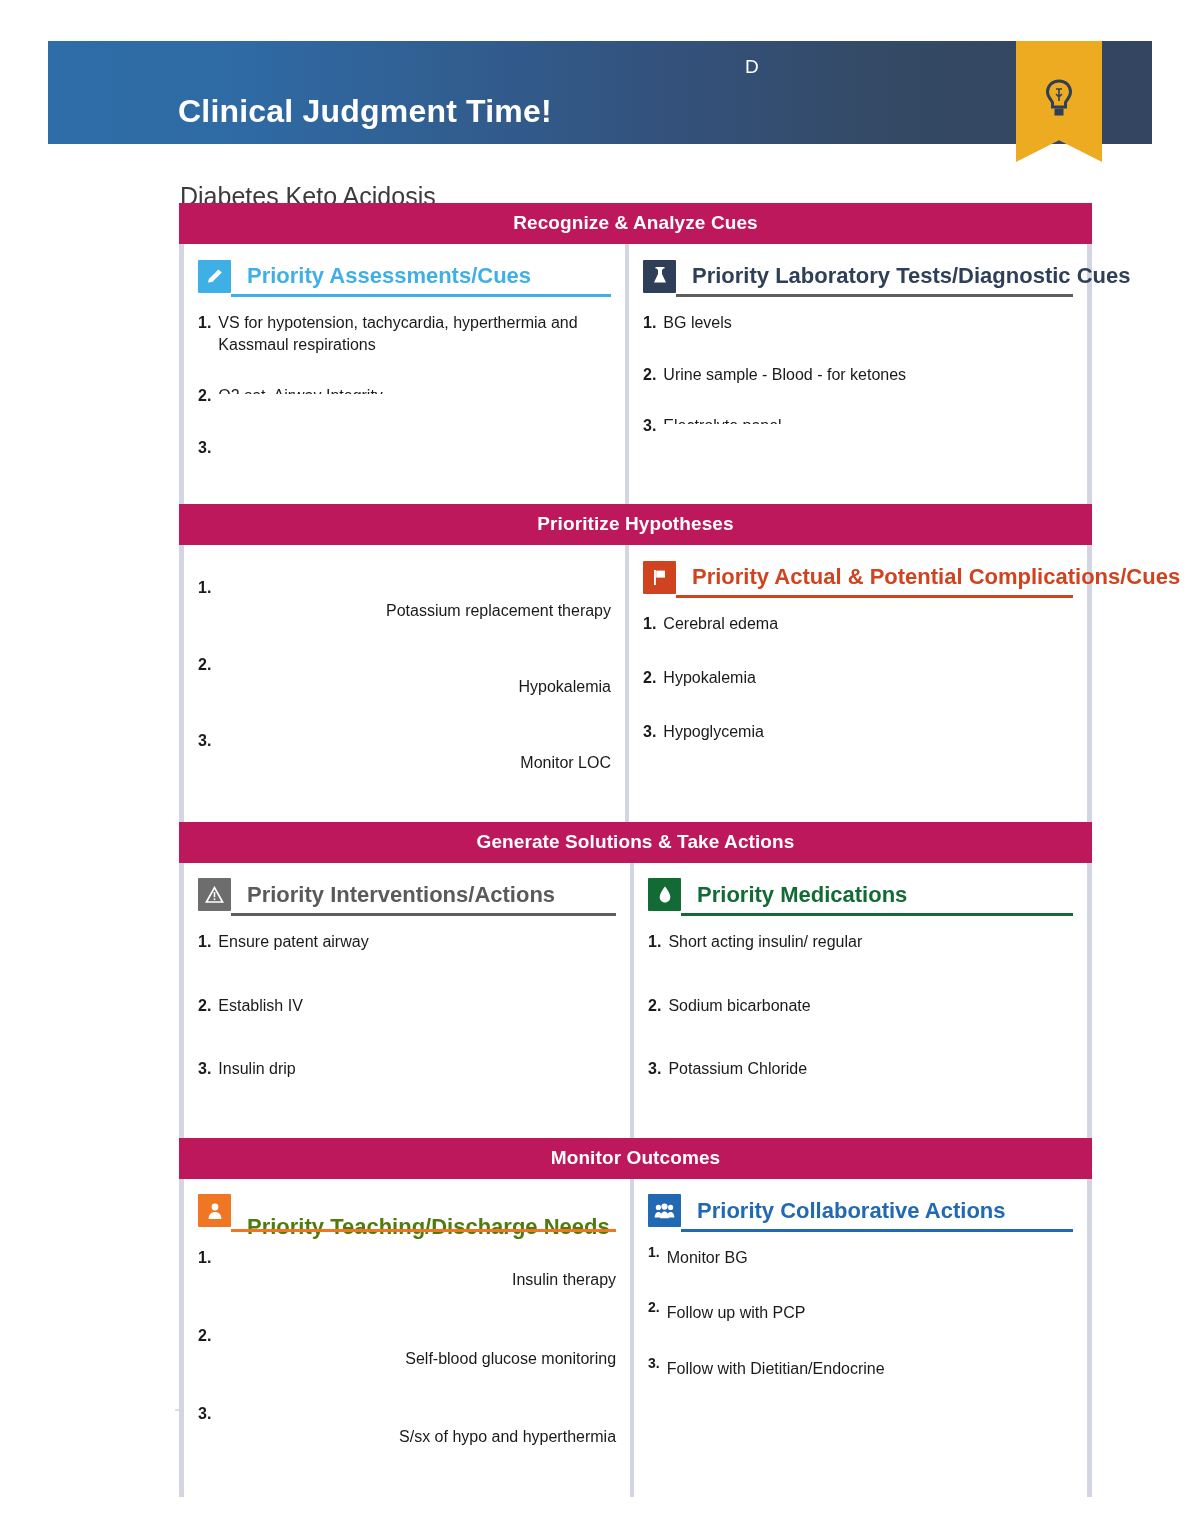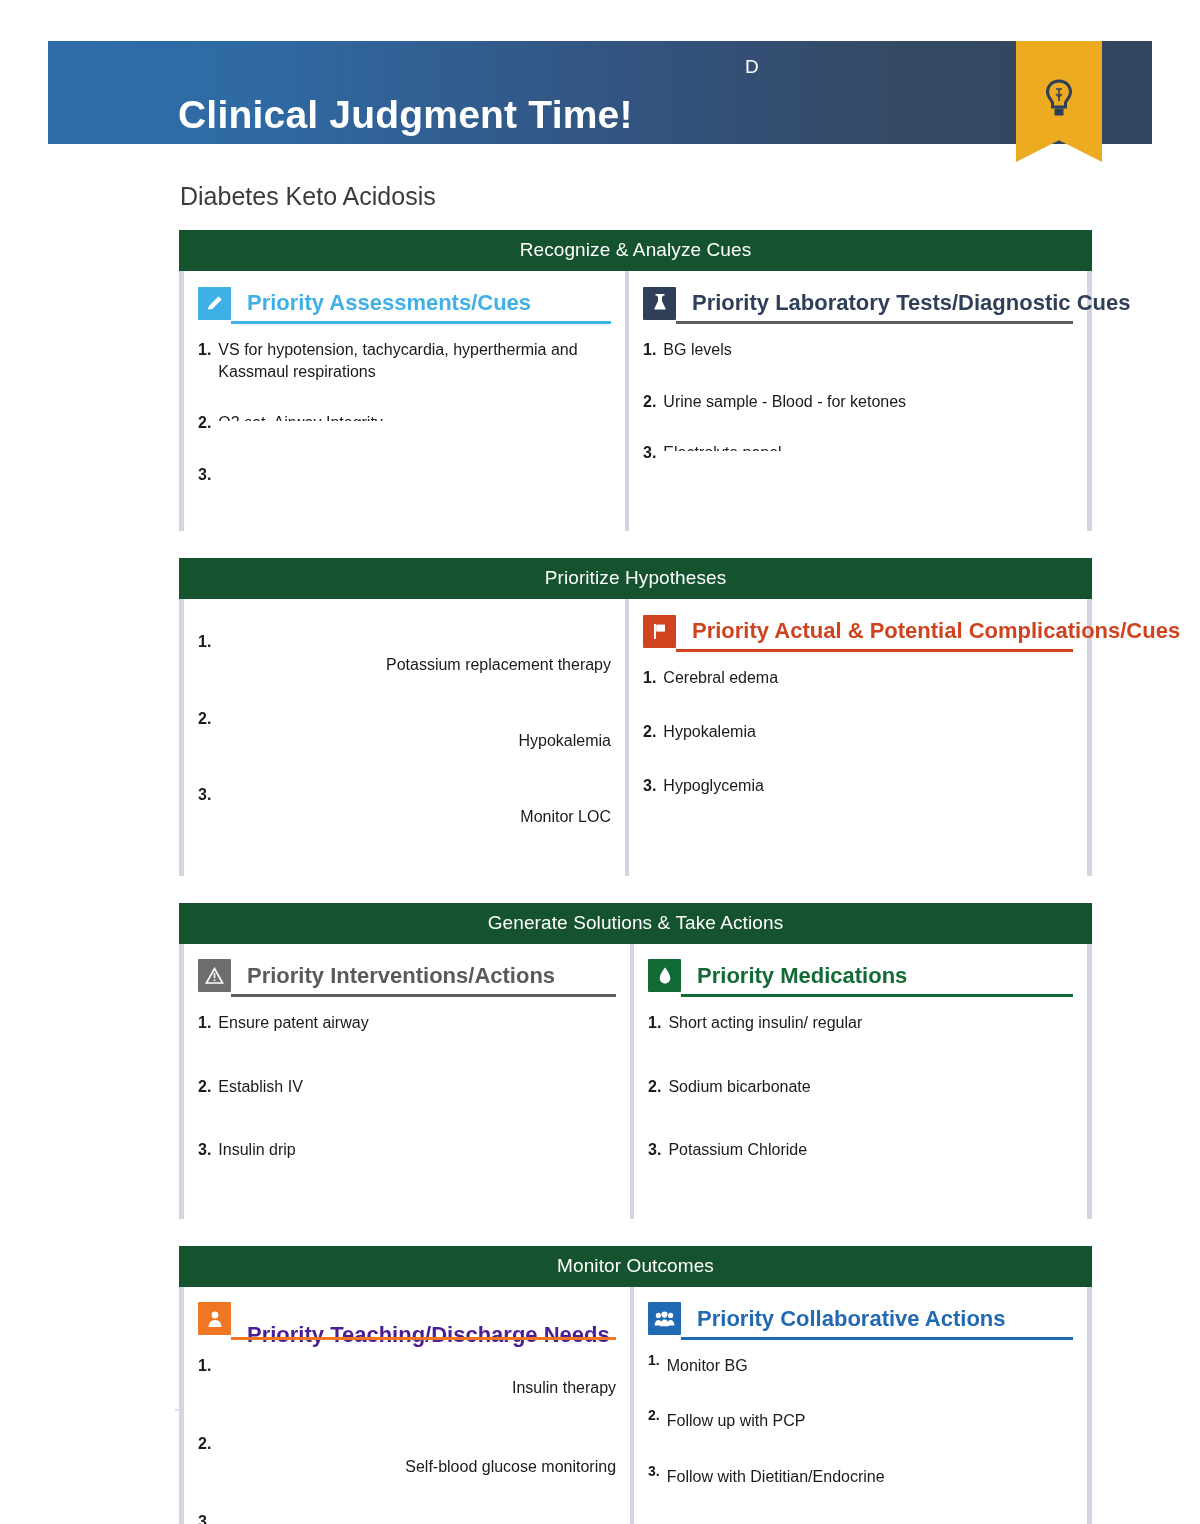--- a/index.html
+++ b/index.html
@@ -21,21 +21,21 @@
     left: 48px;
     top: 41px;
     width: 1104px;
     height: 103px;
     background: linear-gradient(to right, #2e6da8 0%, #2f6aa4 18%, #33527d 55%, #344963 78%, #334560 100%);
   }
   .header-title {
     position: absolute;
     left: 178px;
     top: 95px;
-    font-size: 39px;
+    font-size: 32px;
     font-weight: bold;
     color: #ffffff;
     letter-spacing: 0.2px;
     line-height: 1;
   }
   .header-letter {
     position: absolute;
     left: 745px;
     top: 57px;
     font-size: 19px;
@@ -74,28 +74,27 @@
 
   
   .board {
     position: absolute;
     left: 179px;
     top: 203px;
     width: 913px;
     z-index: 2;
   }
   .band {
-    background: #14532d;
+    background: #be185d;
     color: #ffffff;
     text-align: center;
     font-size: 19px;
-    font-weight: normal;
+    font-weight: bold;
     letter-spacing: 0.1px;
     padding: 9px 0 10px 0;
-    margin-top: 27px;
   }
   .pair {
     display: flex;
     background: #ffffff;
     border-left: 5px solid #d3d6e2;
     border-right: 5px solid #d3d6e2;
     box-sizing: border-box;
   }
   .cell {
     box-sizing: border-box;
@@ -156,21 +155,21 @@
 
   .t-interv  .chip { background: #6d6d6d; }
   .t-interv  .cell-title { color: #5a5a5a; }
   .t-interv  .rule { background: #5d5d5d; }
 
   .t-meds    .chip { background: #126b35; }
   .t-meds    .cell-title { color: #126b35; }
   .t-meds    .rule { background: #126b35; }
 
   .t-teach   .chip { background: #ef7622; }
-  .t-teach   .cell-title { color: #4c1d95; margin-top: 32px; }
+  .t-teach   .cell-title { color: #4d7c0f; margin-top: 32px; }
   .t-teach   .rule { background: #ef7622; }
 
   .t-collab  .chip { background: #2269b3; }
   .t-collab  .cell-title { color: #2269b3; }
   .t-collab  .rule { background: #2269b3; }
 
   
   .items { margin-top: 18px; }
   .item {
     display: flex;

